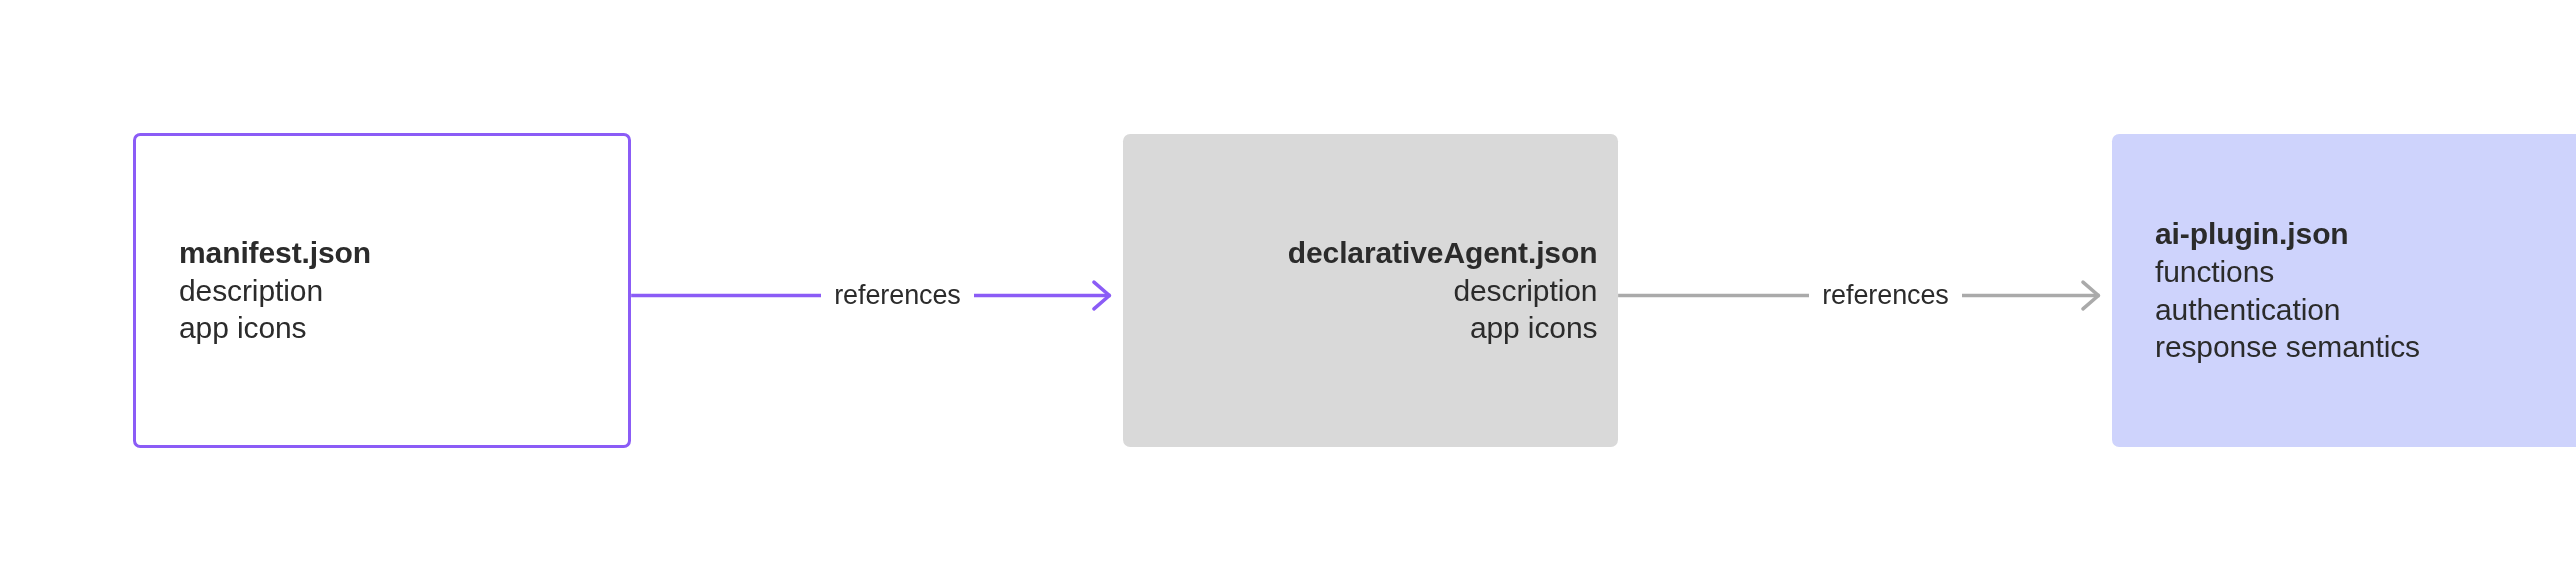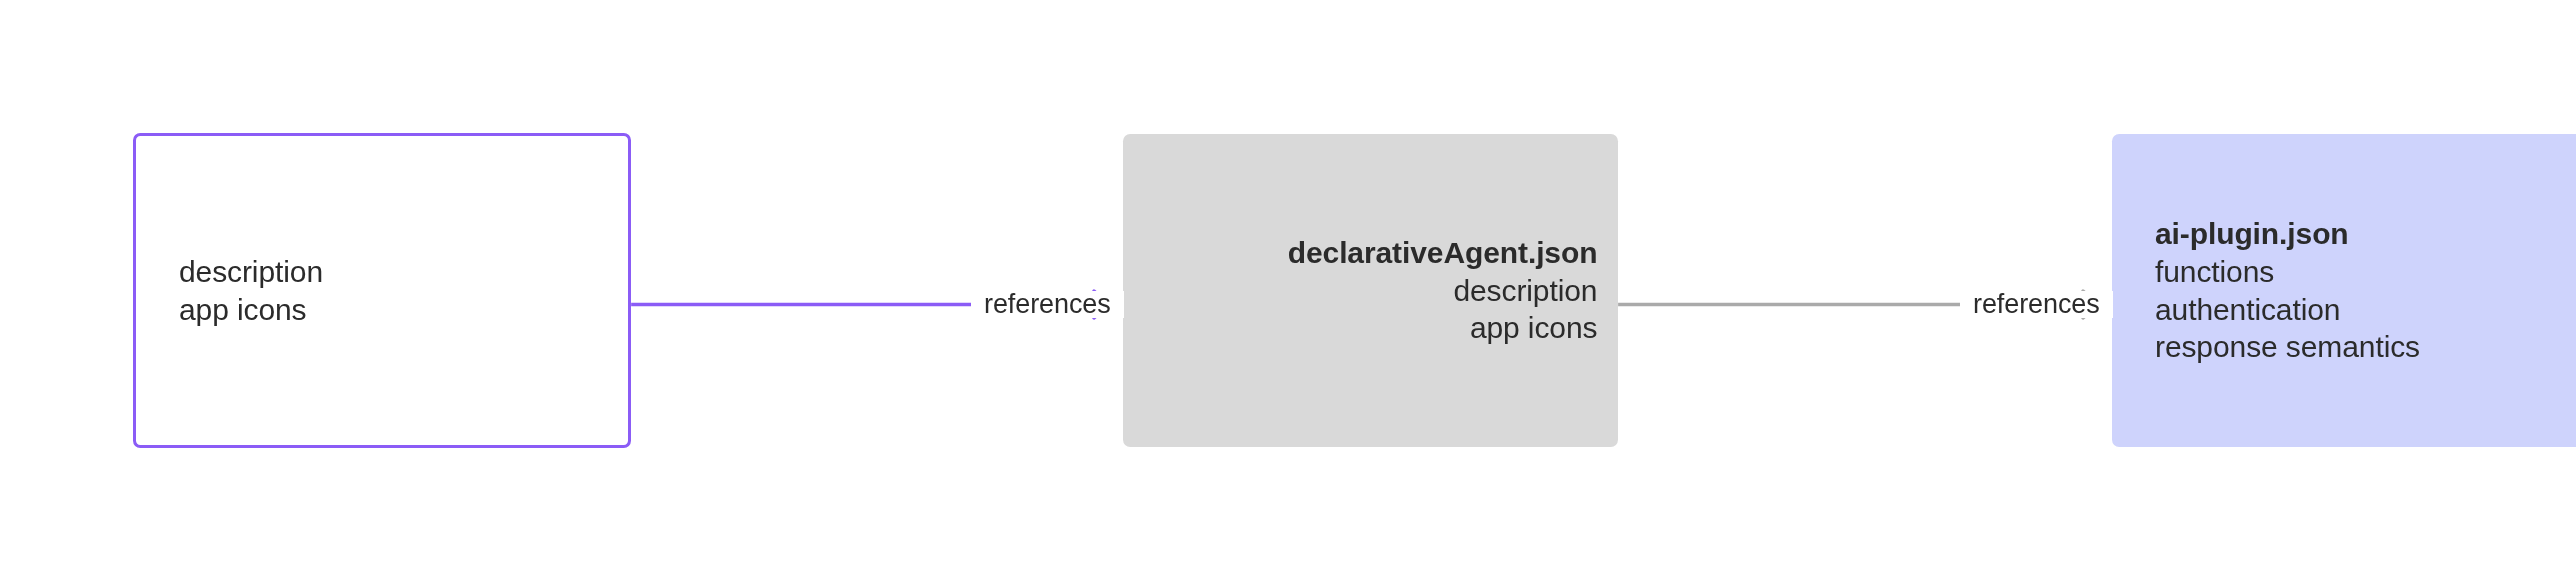--- a/index.html
+++ b/index.html
@@ -82,24 +82,25 @@
     width: 495px;
     height: 313px;
     background: #CED3FC;
     border: none;
   }
 
   
   .connector {
     position: absolute;
     height: 67px;
-    top: 271px;          
+    top: 262px;          
     display: flex;
     align-items: center;
-    justify-content: flex-end;
+    justify-content: center;
+    padding-left: 20px;
   }
   .connector svg {
     position: absolute;
     left: 0;
     top: 0;
     overflow: visible;
   }
   .connector-label {
     position: relative;
     font-size: 27px;
@@ -115,20 +116,21 @@
   #connector-1 { left: 631px; width: 493px; }
   #connector-2 { left: 1618px; width: 495px; }
 </style>
 </head>
 <body>
 
 <div id="canvas">
 
   <div class="node" id="node-manifest">
     <div class="node-inner">
+      <div class="node-title">manifest.json</div>
       <div class="node-line">description</div>
       <div class="node-line">app icons</div>
     </div>
   </div>
 
   <div class="connector" id="connector-1">
     <svg width="493" height="67" viewBox="0 0 956 130" aria-hidden="true">
       <line x1="0" y1="65" x2="930" y2="65" stroke="#8B5CF6" stroke-width="7"></line>
       <polyline points="898,39 928,65 898,91" fill="none" stroke="#8B5CF6" stroke-width="7" stroke-linecap="round" stroke-linejoin="round"></polyline>
     </svg>

